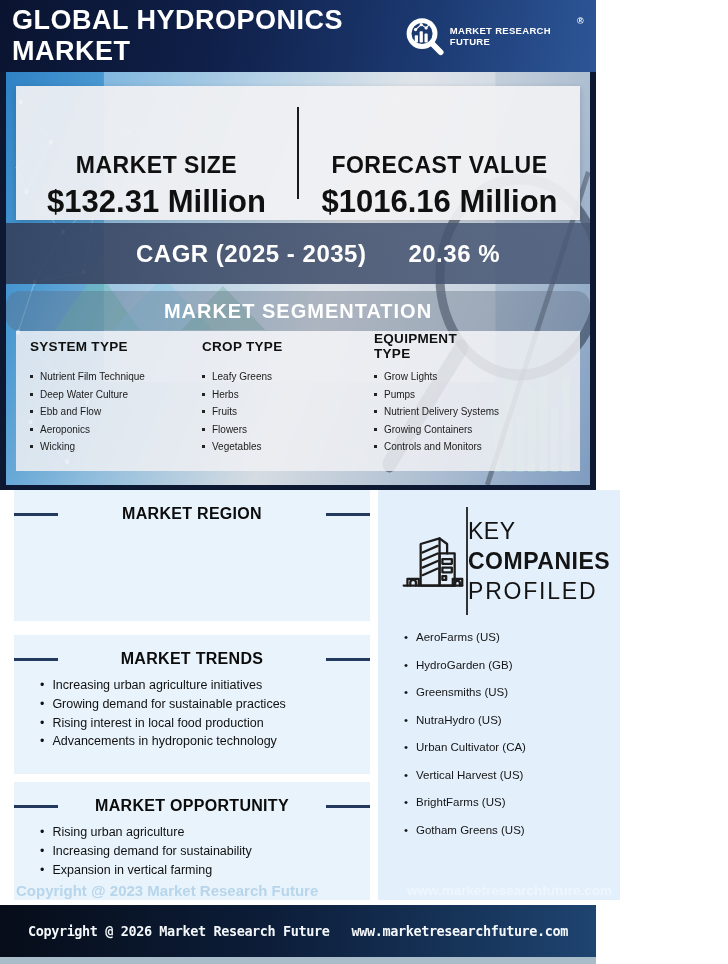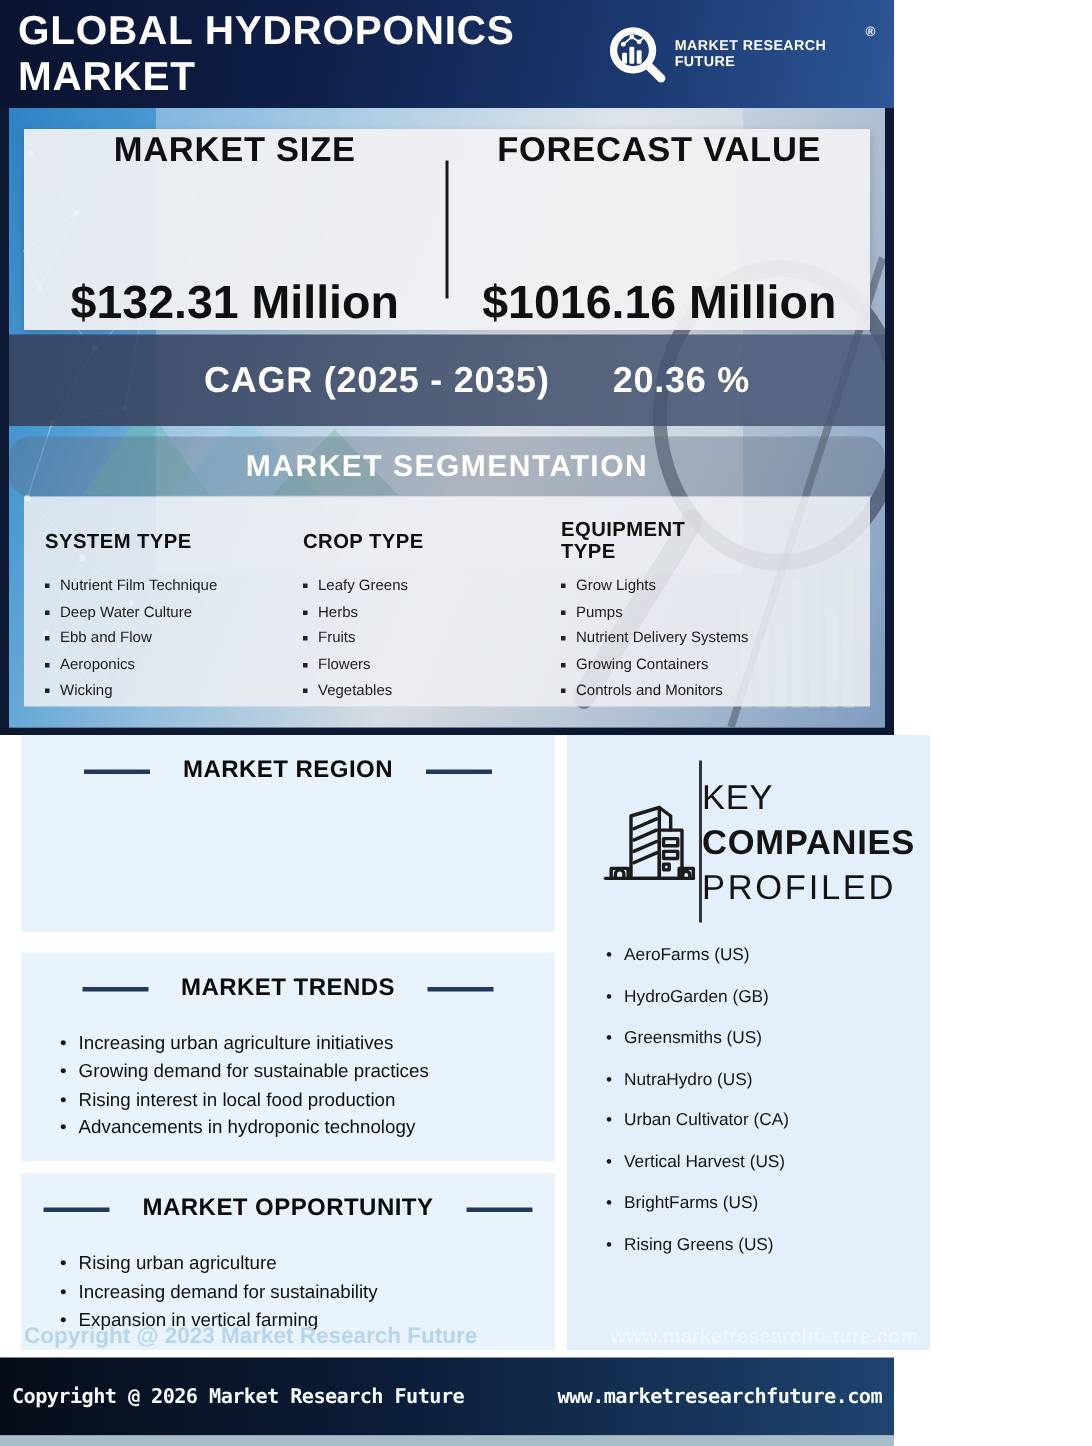--- a/index.html
+++ b/index.html
@@ -25,21 +25,21 @@
     background:linear-gradient(112deg,#2e82c5 0%,#4f9cd3 16%,#93bedd 34%,#d6dce2 55%,#aebfd2 78%,#7e9cc0 100%);
     overflow:hidden;
   }
   .hero-art { position:absolute; inset:0; width:100%; height:100%; }
 
   .info-box {
     position:absolute; top:14px; left:10px; right:10px; height:134px;
     background:rgba(241,241,243,.93); box-shadow:0 2px 6px rgba(0,0,0,.18);
     display:flex; align-items:stretch;
   }
-  .info-half { flex:1; display:flex; flex-direction:column; align-items:center; justify-content:space-between; gap:15px; }
+  .info-half { flex:1; display:flex; flex-direction:column; align-items:center; justify-content:flex-end; gap:5px; }
   .info-label { font-size:23px; font-weight:bold; color:#101010; letter-spacing:.5px; }
   .info-value { font-size:31px; font-weight:bold; color:#101010; }
   .info-divider { width:2px; background:#1a1a1a; height:92px; align-self:center; }
 
   .cagr-band {
     position:absolute; top:151px; left:0; right:0; height:61px;
     background:linear-gradient(90deg,rgba(52,64,92,.9),rgba(74,90,120,.85));
     display:flex; align-items:center; justify-content:center; gap:42px;padding-left:40px;
   }
   .cagr-band span { color:#fff; font-size:24px; font-weight:bold; letter-spacing:.5px; }
@@ -47,44 +47,44 @@
   .seg-title-band {
     position:absolute; top:219px; left:0; right:0; height:40px;
     background:rgba(92,104,126,.38);
     display:flex; align-items:center; justify-content:center;border-radius:14px;
   }
   .seg-title-band span { color:#fff; font-size:20px; font-weight:bold; letter-spacing:1px; }
 
   .seg-box {
     position:absolute; top:259px; left:10px; right:10px; height:140px;
     background:rgba(238,240,243,.85);
-    padding:15px 6px 8px 14px;
+    padding:1px 6px 8px 14px;
     display:grid; grid-template-columns:172px 172px 178px 1fr;
   }
   .seg-col h3 { font-size:13.5px; font-weight:bold; color:#101010; height:30px; display:flex; align-items:center; line-height:1.1; letter-spacing:.3px; max-width:120px; }
   .seg-col ul { list-style:none; margin-top:9px; }
   .seg-col li { display:flex; align-items:flex-start; gap:7px; font-size:10px; color:#1b1b1b; margin-bottom:6px; line-height:1.15; }
   .seg-col li::before { content:""; width:3px; height:3px; background:#222; margin-top:4px; flex:none; }
 
   
   .main { height:415px; flex:none; background:#fff; display:flex; gap:8px; padding:0 14px 5px 14px; }
   .col-left { width:356px; flex:none; display:flex; flex-direction:column; }
   .col-right { flex:1; }
 
   .lightbox { background:#e8f3fc; position:relative; }
   .box-region { height:131px; }
   .box-trends { height:139px; margin-top:14px; }
   .box-opp { height:118px; margin-top:8px; }
   .box-companies { height:410px; background:#e3effb; }
 
-  .sec-head { display:flex; align-items:center; justify-content:center; gap:22px; padding-top:15px; }
+  .sec-head { display:flex; align-items:center; justify-content:space-between; gap:22px; padding-top:15px; }
   .sec-head .dash { width:44px; height:3px; background:#24395e; flex:none; }
   .sec-head .sec-title { font-size:16px; font-weight:bold; color:#0c0c0c; letter-spacing:.3px; white-space:nowrap; }
 
-  .bullets { list-style:none; margin:20px 0 0 26px; }
+  .bullets { list-style:none; margin:10px 0 0 26px; }
   .bullets li { display:flex; align-items:flex-start; gap:8px; font-size:12.5px; color:#111; margin-bottom:3.5px; line-height:1.22; }
   .bullets li::before { content:"\2022"; font-size:12.5px; line-height:1.22; color:#111; flex:none; }
 
   .companies-head { display:flex; align-items:center; padding:17px 10px 0 20px; }
   .companies-vrule { width:2px; height:108px; background:#333; flex:none; }
   .companies-title div { font-size:23px; color:#141414; line-height:30px; letter-spacing:.5px; }
   .companies-title .t-bold { font-weight:bold; }
   .companies-title .t-spread { letter-spacing:1.8px; }
   .companies-list { list-style:none; margin:16px 0 0 26px;text-align:right; }
   .companies-list li { display:flex; align-items:flex-start; gap:8px; font-size:11.5px; color:#151515; margin-bottom:15.5px; }
@@ -95,21 +95,21 @@
     color:#b7d5eb; white-space:nowrap;
   }
   .watermark-right {
     position:absolute; right:8px; bottom:2px; font-size:13.5px; font-weight:bold;
     color:#eef6fd; white-space:nowrap;
   }
 
   
   .footer { height:59px; flex:none; display:flex; flex-direction:column; }
   .footer-main {
-    flex:1; display:flex; align-items:center; justify-content:space-between; padding:0 8px;
+    flex:1; display:flex; align-items:center; justify-content:space-between; padding:0 28px;
     background:linear-gradient(90deg,#060d19 0%,#0c1d39 45%,#1e4470 100%);
   }
   .footer-main span {
     font-family:"DejaVu Sans Mono",monospace; font-weight:bold; font-size:13.5px;
     letter-spacing:-.4px; color:#f4f8fb;
   }
   .footer-strip { height:7px; background:#a9bcca; }
 </style>
 </head>
 <body>
@@ -305,21 +305,21 @@
           </div>
         </div>
         <ul class="companies-list">
           <li>AeroFarms (US)</li>
           <li>HydroGarden (GB)</li>
           <li>Greensmiths (US)</li>
           <li>NutraHydro (US)</li>
           <li>Urban Cultivator (CA)</li>
           <li>Vertical Harvest (US)</li>
           <li>BrightFarms (US)</li>
-          <li>Rising Greens (US)</li>
+          <li>Gotham Greens (US)</li>
         </ul>
         <div class="watermark-right">www.marketresearchfuture.com</div>
       </div>
     </div>
   </div>
 
   <div class="footer">
     <div class="footer-main">
       <span>Copyright @ 2026 Market Research Future</span>
       <span>www.marketresearchfuture.com</span>

